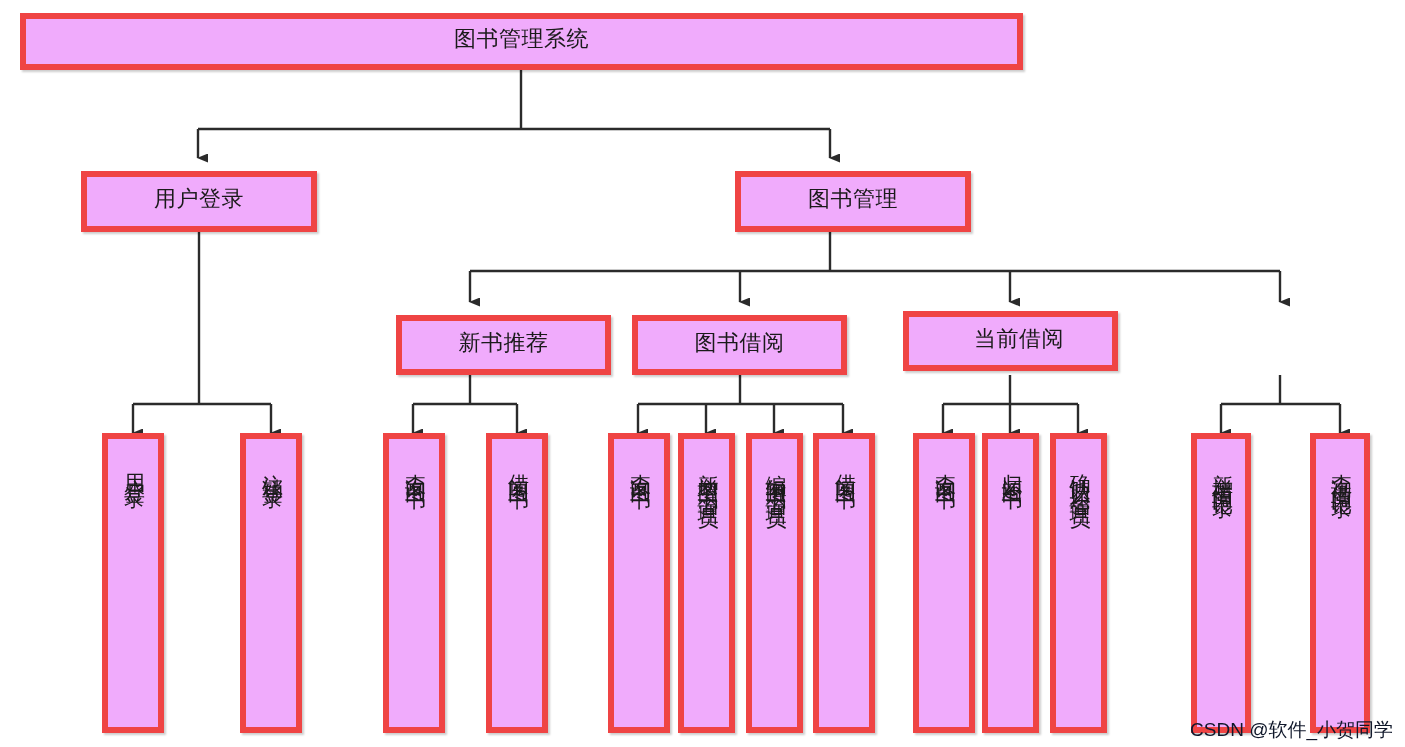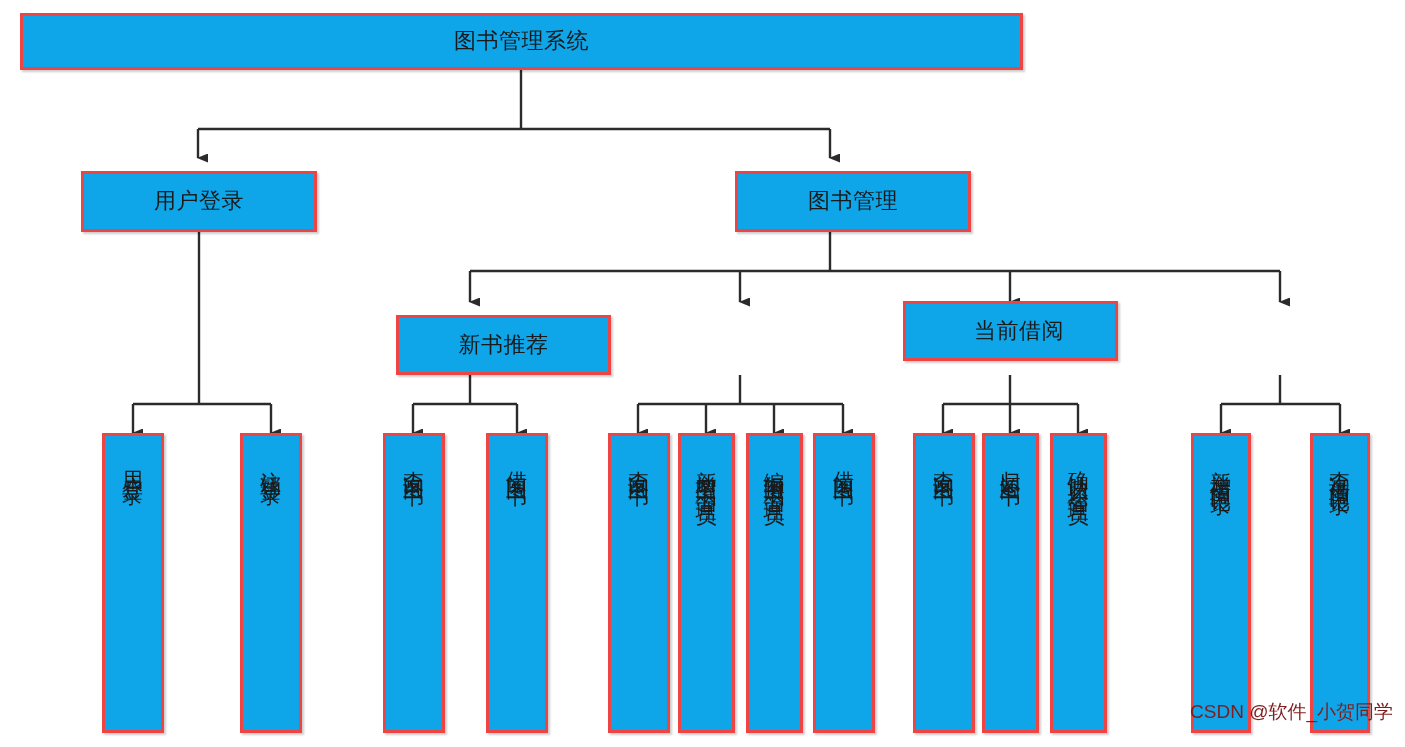--- a/index.html
+++ b/index.html
@@ -20,26 +20,27 @@
   #edges {
     position: absolute;
     left: 0;
     top: 0;
     width: 1405px;
     height: 747px;
   }
   .node {
     position: absolute;
     box-sizing: border-box;
-    background: #0ea5e9;
-    border: 3px solid #ef4444;
+    background: #f0abfc;
+    border: 6px solid #ef4444;
     display: flex;
     align-items: center;
     justify-content: center;
     box-shadow: 2px 2px 2px rgba(0,0,0,0.20);
+    font-family: Liberation Mono, monospace;
   }
   .node-label {
     color: #1a1a1a;
     letter-spacing: 0.5px;
     white-space: nowrap;
   }
   .node.horiz .node-label {
     font-size: 22px;
     line-height: 1.1;
   }
@@ -50,23 +51,23 @@
   .node.vert .node-label {
     writing-mode: vertical-rl;
     text-orientation: upright;
     font-size: 21px;
     letter-spacing: 5px;
     line-height: 1;
   }
   #watermark {
     position: absolute;
     right: 12px;
-    bottom: 22px;
+    bottom: 4px;
     font-size: 19px;
-    color: #7f1d1d;
+    color: #0f172a;
     white-space: nowrap;
     pointer-events: none;
     margin-top: 9px;
   }
 </style>
 </head>
 <body>
 
 <div id="canvas">
 
@@ -143,21 +144,24 @@
   <div class="node horiz" style="left:81px; top:171px; width:236px; height:61px;">
     <span class="node-label">用户登录</span>
   </div>
   <div class="node horiz" style="left:711px; top:171px; width:236px; height:61px;margin-left:24px;">
     <span class="node-label">图书管理</span>
   </div>
 
   <div class="node horiz" style="left:363px; top:315px; width:215px; height:60px;margin-left:33px;">
     <span class="node-label">新书推荐</span>
   </div>
-  <div class="node horiz" style="left:903px; top:301px; width:215px; height:60px;padding-left:17px;">
+  <div class="node horiz" style="left:632px; top:315px; width:215px; height:60px;">
+    <span class="node-label">图书借阅</span>
+  </div>
+  <div class="node horiz" style="left:903px; top:311px; width:215px; height:60px;padding-left:17px;">
     <span class="node-label">当前借阅</span>
   </div>
 
   <div class="node vert" style="left:102px; top:433px; width:62px; height:300px;">
     <span class="node-label">用户登录</span>
   </div>
   <div class="node vert" style="left:240px; top:433px; width:62px; height:300px;">
     <span class="node-label">注销登录</span>
   </div>
 

